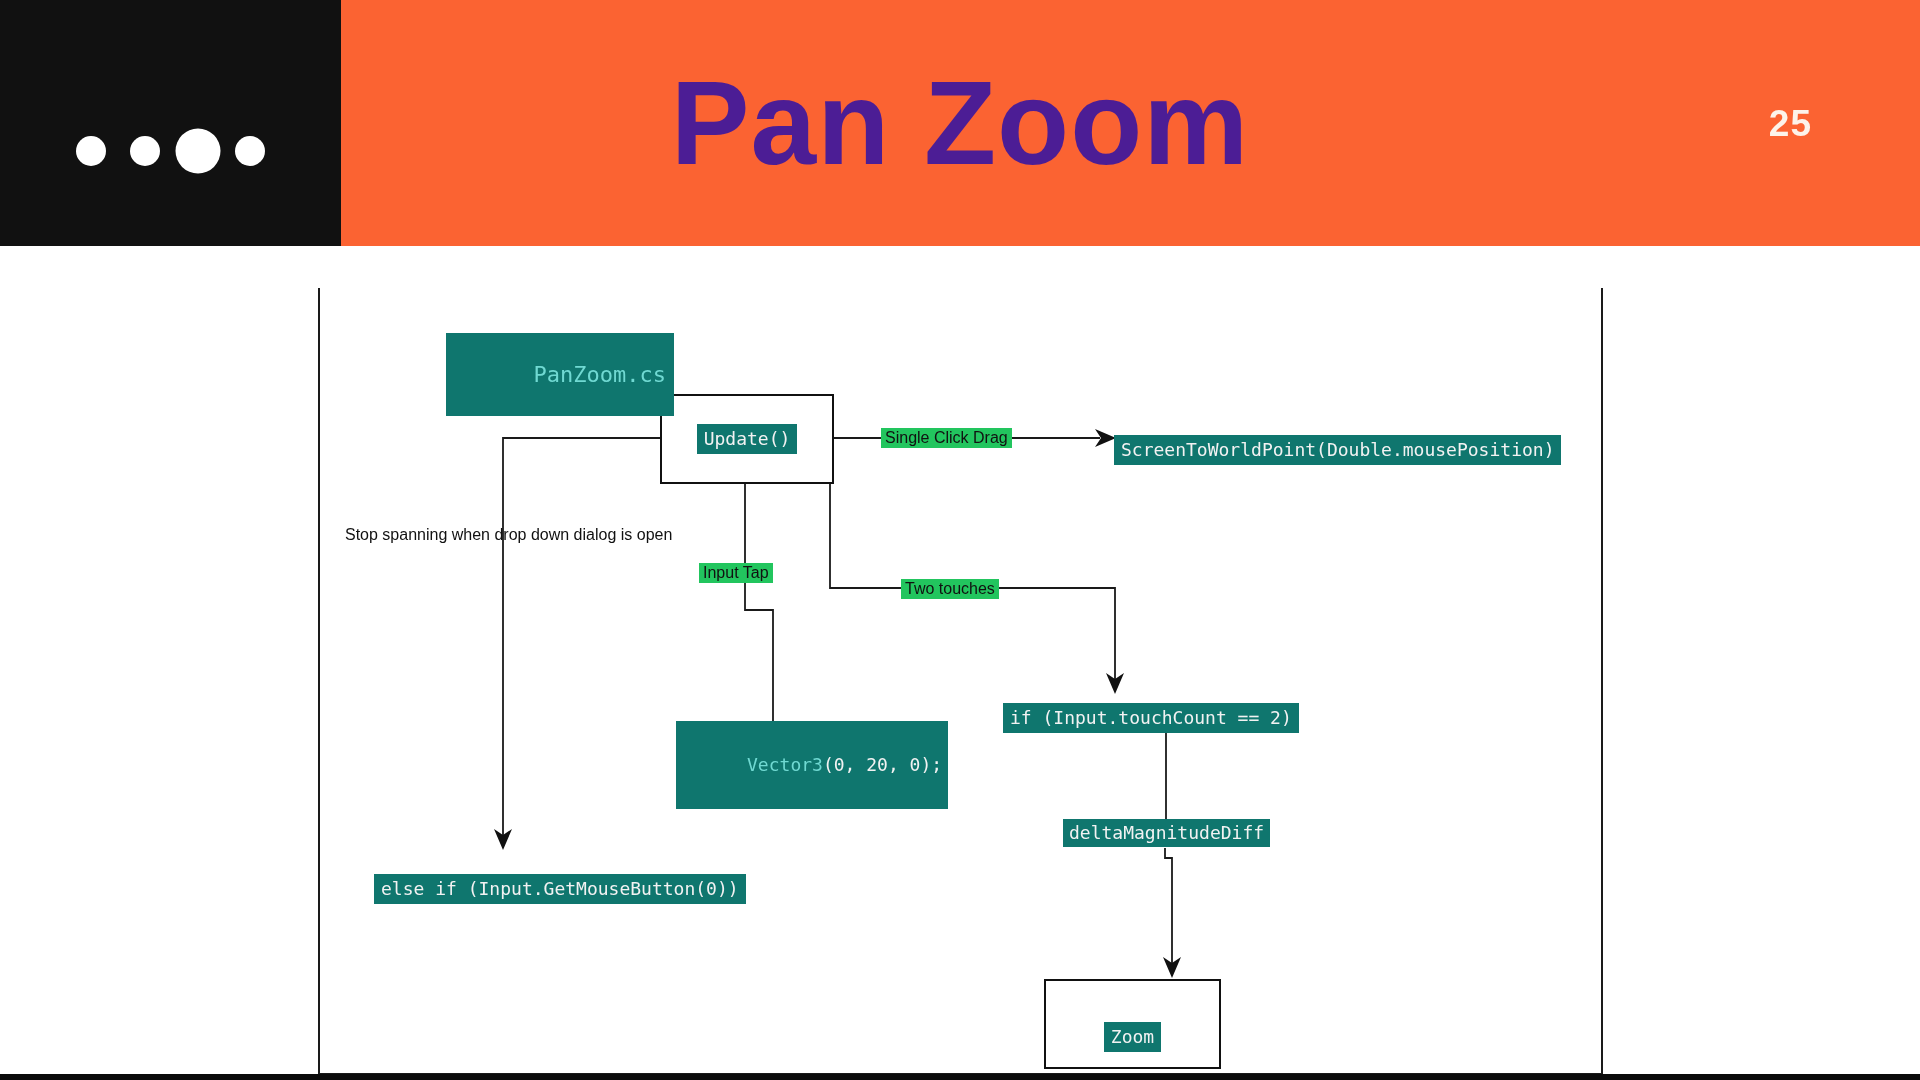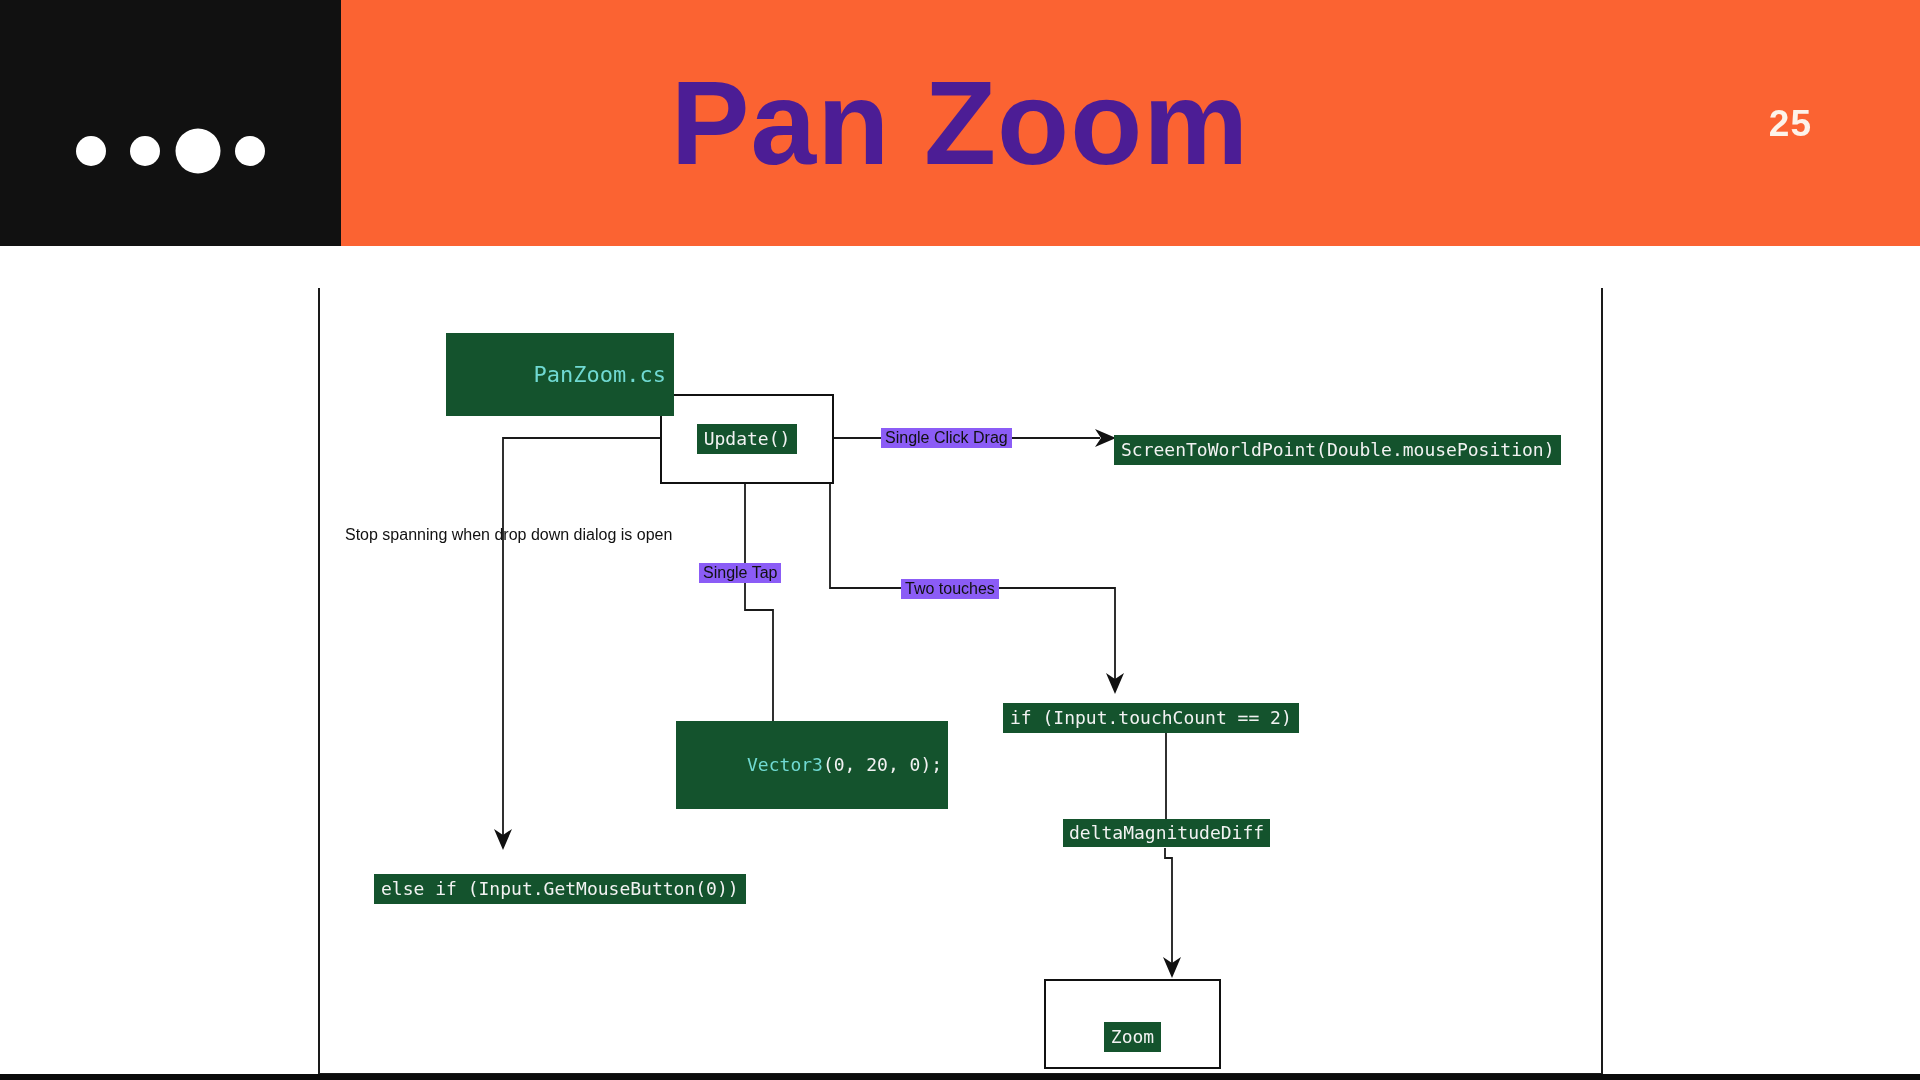--- a/index.html
+++ b/index.html
@@ -19,27 +19,27 @@
   
   .canvas{position:absolute;left:0;top:0;width:1920px;height:1080px;}
   .frame{position:absolute;left:318px;top:288px;width:1281px;height:785px;
         border-left:2px solid #1a1a1a;border-right:2px solid #1a1a1a;
         border-bottom:2px solid #1a1a1a;}
   .connectors{position:absolute;left:0;top:0;width:1920px;height:1080px;}
 
   .node-box{position:absolute;background:#ffffff;border:2px solid #111111;
         display:flex;align-items:center;justify-content:center;}
 
-  .code-chip{position:absolute;background:#14532d;color:#f2f2f2;
+  .code-chip{position:absolute;background:#0f766e;color:#f2f2f2;
         font-family:"DejaVu Sans Mono",monospace;font-size:18px;line-height:22px;
         padding:4px 7px;white-space:pre;}
   .code-chip.big{font-size:22px;line-height:25px;padding:4px 8px;}
   .accent{color:#70d9d2;}
 
-  .edge-label{position:absolute;background:#8b5cf6;color:#111111;font-size:16px;
+  .edge-label{position:absolute;background:#22c55e;color:#111111;font-size:16px;
         line-height:18px;padding:1px 4px;white-space:nowrap;}
   .edge-label.bare{background:transparent;padding:0;}
 
   .bottom-strip{position:absolute;left:0;top:1074px;width:1920px;height:6px;background:#0b0b0b;}
 </style>
 </head>
 <body>
 
 <div class="page">
 
@@ -94,19 +94,19 @@
     </div>
     <div class="code-chip" style="left:1114px;top:435px;">ScreenToWorldPoint(Double.mousePosition)</div>
     <div class="code-chip" style="left:374px;top:874px;">else if (Input.GetMouseButton(0))</div>
     <div class="code-chip" style="left:1003px;top:703px;">if (Input.touchCount == 2)</div>
     <div class="code-chip" style="left:1063px;top:819px;padding:3px 6px;">deltaMagnitudeDiff</div>
     <div class="code-chip" style="left:676px;top:721px;padding:11px 6px;">
       <span class="accent">Vector3</span><span>(0, 20, 0);</span>
     </div>
 
     <div class="edge-label" style="left:881px;top:428px;">Single Click Drag</div>
-    <div class="edge-label" style="left:699px;top:563px;">Single Tap</div>
+    <div class="edge-label" style="left:699px;top:563px;">Input Tap</div>
     <div class="edge-label" style="left:901px;top:579px;">Two touches</div>
     <div class="edge-label bare" style="left:345px;top:526px;">Stop spanning when drop down dialog is open</div>
   </div>
 
   <div class="bottom-strip"></div>
 </div>
 
 </body></html>

